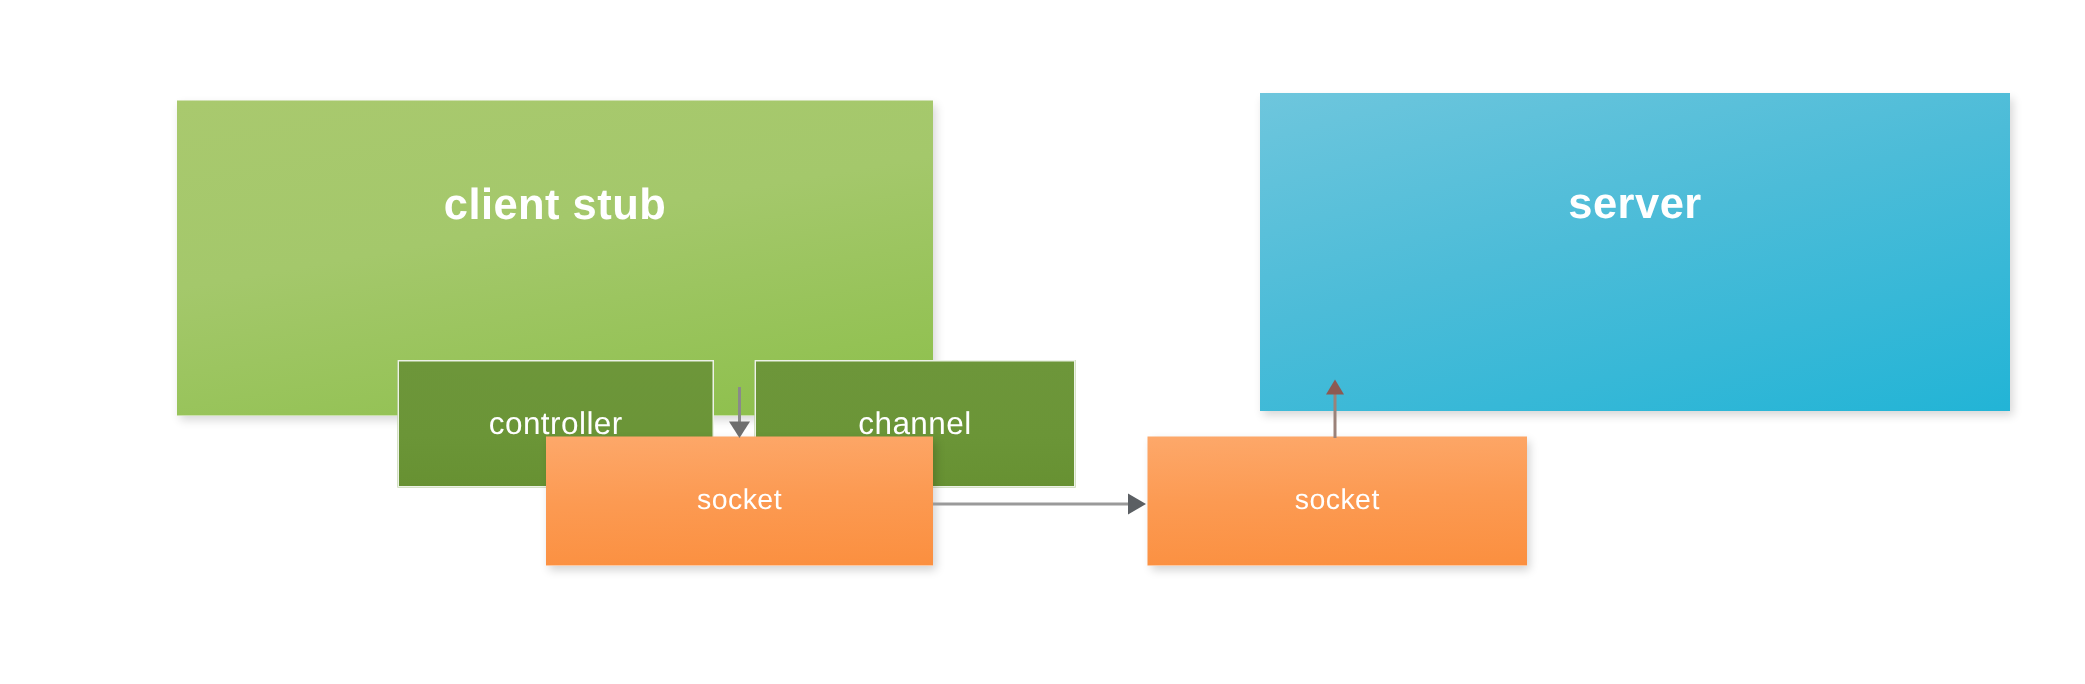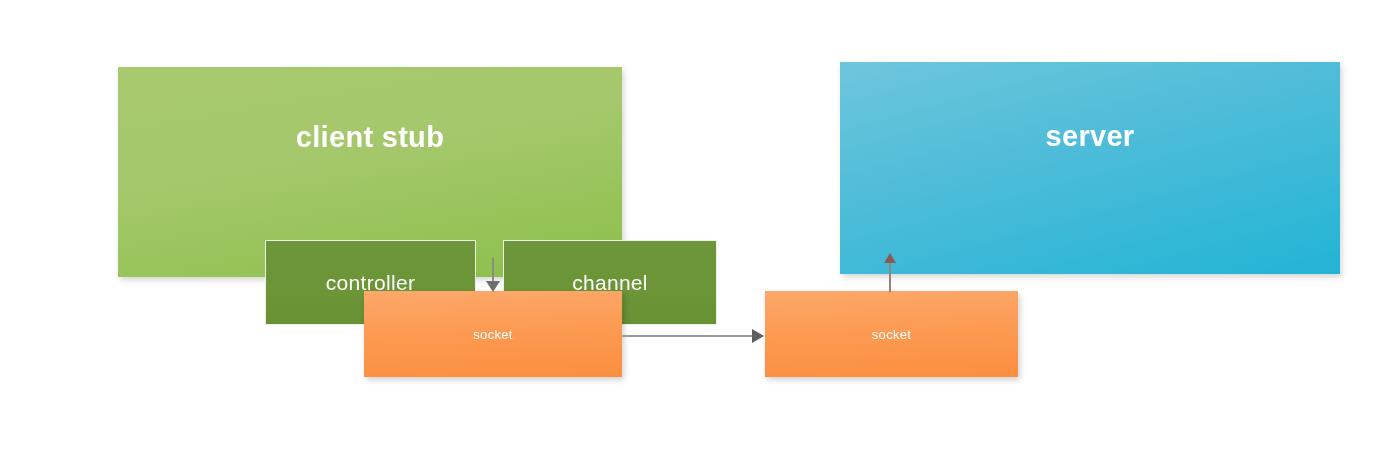--- a/index.html
+++ b/index.html
@@ -67,21 +67,21 @@
   #channel-box          { left: 385px; top: 173px; width: 214px; height: 85px; }
 
   
   .socket-box {
     position: absolute;
     box-sizing: border-box;
     display: flex;
     align-items: center;
     justify-content: center;
     color: #ffffff;
-    font-size: 13px;
+    font-size: 19px;
     font-weight: 400;
     letter-spacing: 0.3px;
     background: linear-gradient(178deg, #fda86a 0%, #fc9a52 48%, #fb8f3f 100%);
     box-shadow: 2px 3px 6px rgba(0,0,0,0.18);
   }
   #socket-client-box { left: 364px; top: 291px; width: 258px; height: 86px; }
   #socket-server-box { left: 765px; top: 291px; width: 253px; height: 86px; }
 
   
   .connector { position: absolute; }

